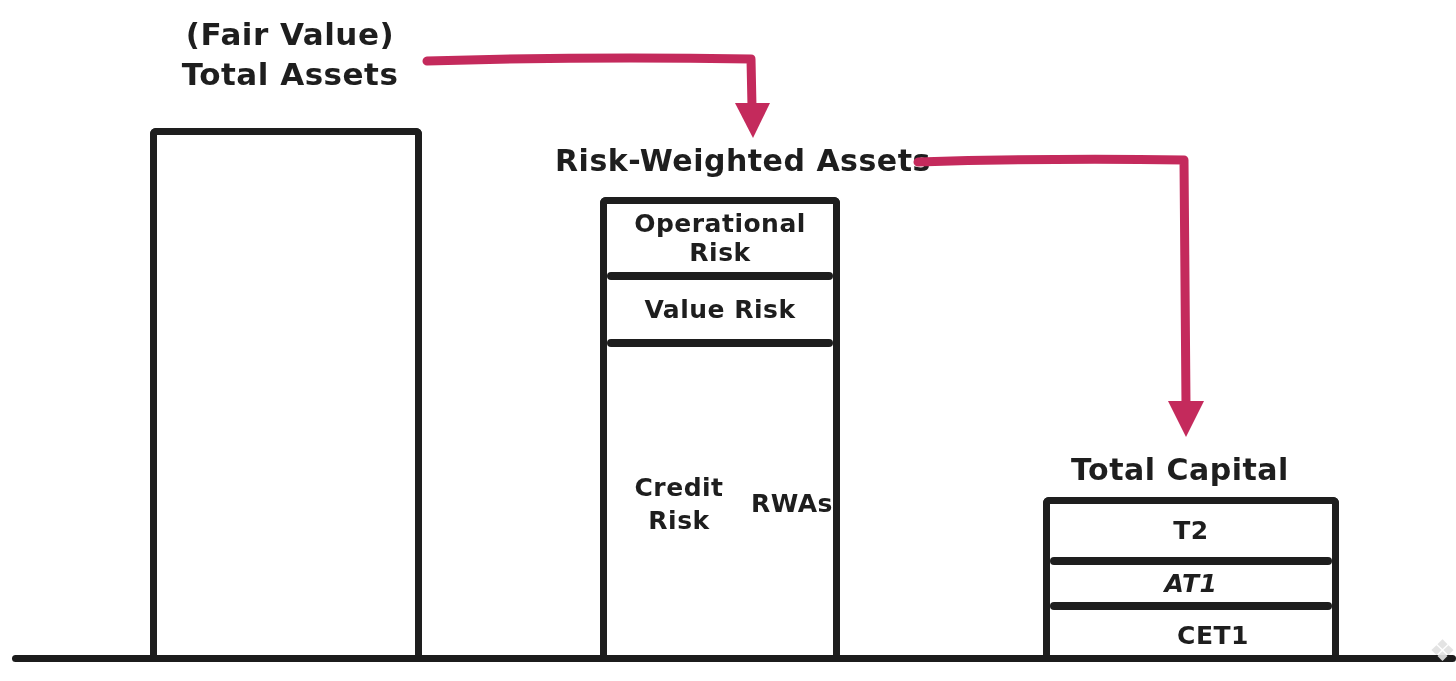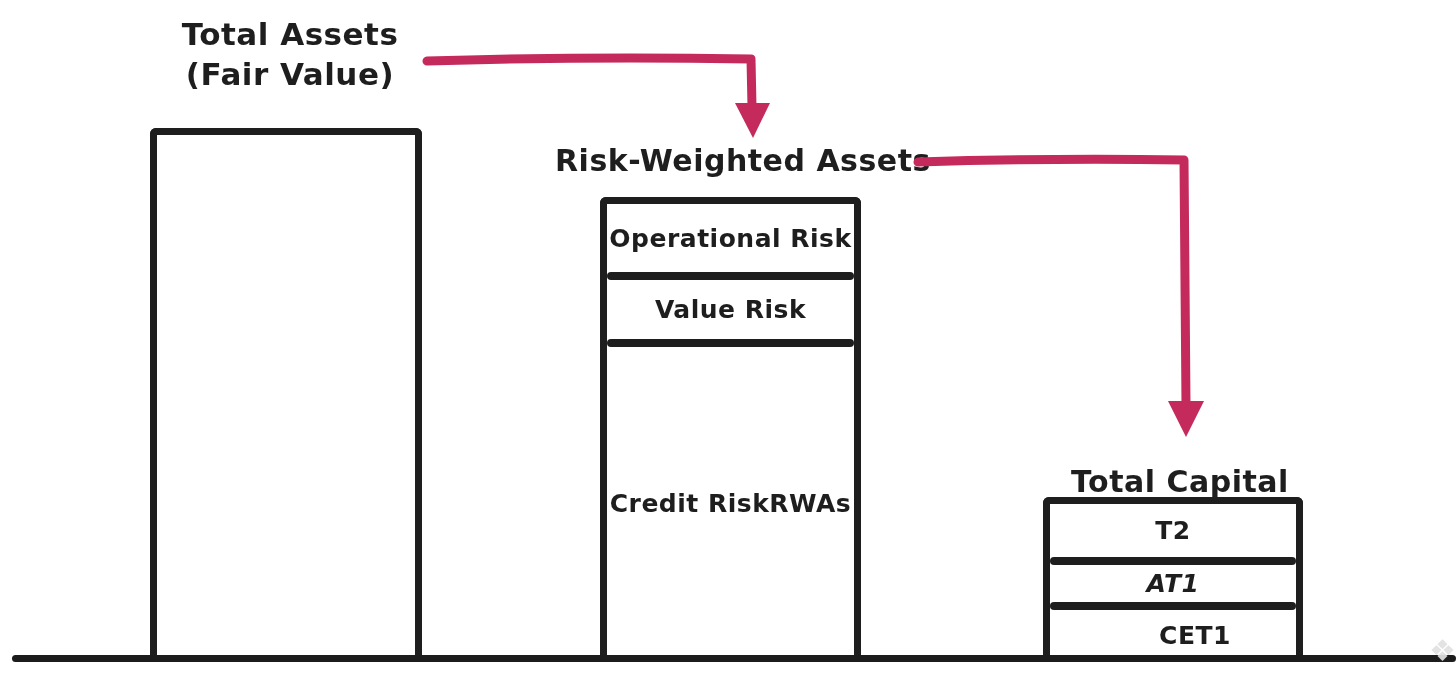--- a/index.html
+++ b/index.html
@@ -28,37 +28,37 @@
     text-align: center;
     font-size: 31px; line-height: 40px;
   }
   .lbl-rwa {
     position: absolute;
     left: 555px; top: 143px;
     font-size: 30px;
   }
   .lbl-total-capital {
     position: absolute;
-    left: 1030px; top: 464px; width: 300px;
+    left: 1030px; top: 452px; width: 300px;
     text-align: center;
     font-size: 30px;
   }
   
   .bar {
     position: absolute;
     border: 7px solid #1e1e1e;
     border-bottom: none;
     border-radius: 6px 6px 0 0;
     background: #ffffff;
     display: flex;
     flex-direction: column;
   }
   .bar-total-assets { left: 150px; top: 128px; width: 272px; height: 532px; }
-  .bar-rwa          { left: 600px; top: 197px; width: 261px; height: 463px; }
-  .bar-capital      { left: 1043px; top: 497px; width: 260px; height: 163px; }
+  .bar-rwa          { left: 600px; top: 197px; width: 240px; height: 463px; }
+  .bar-capital      { left: 1043px; top: 497px; width: 296px; height: 163px; }
   .segment {
     display: flex;
     align-items: center;
     justify-content: center;
     text-align: center;
     font-weight: bold;
     font-size: 25px;
     letter-spacing: 0.5px;
     color: #1e1e1e;
   }
@@ -103,22 +103,22 @@
     white-space: nowrap;
   }
   .watermark .wm-icon { font-size: 30px; }
 </style>
 </head>
 <body>
 
 <div class="canvas">
 
   <div class="hand lbl-total-assets">
+    <div>(Fair Value)</div>
     <div>Total Assets</div>
-    <div>(Fair Value)</div>
   </div>
 
   <div class="hand lbl-rwa">Risk-Weighted Assets</div>
 
   <div class="hand lbl-total-capital">Total Capital</div>
 
   <div class="bar bar-total-assets"></div>
 
   <div class="bar bar-rwa">
     <div class="segment seg-operational">Operational Risk</div>

